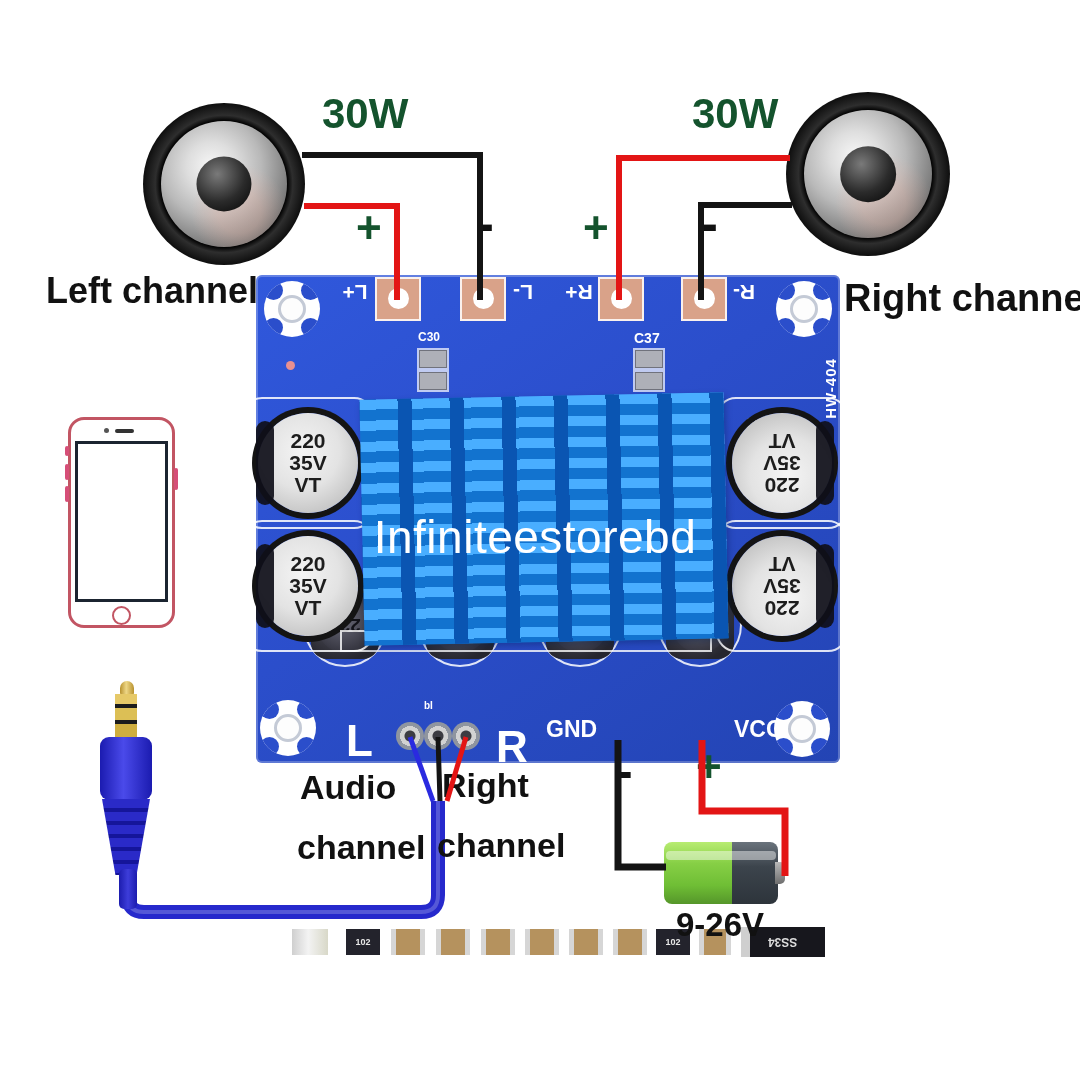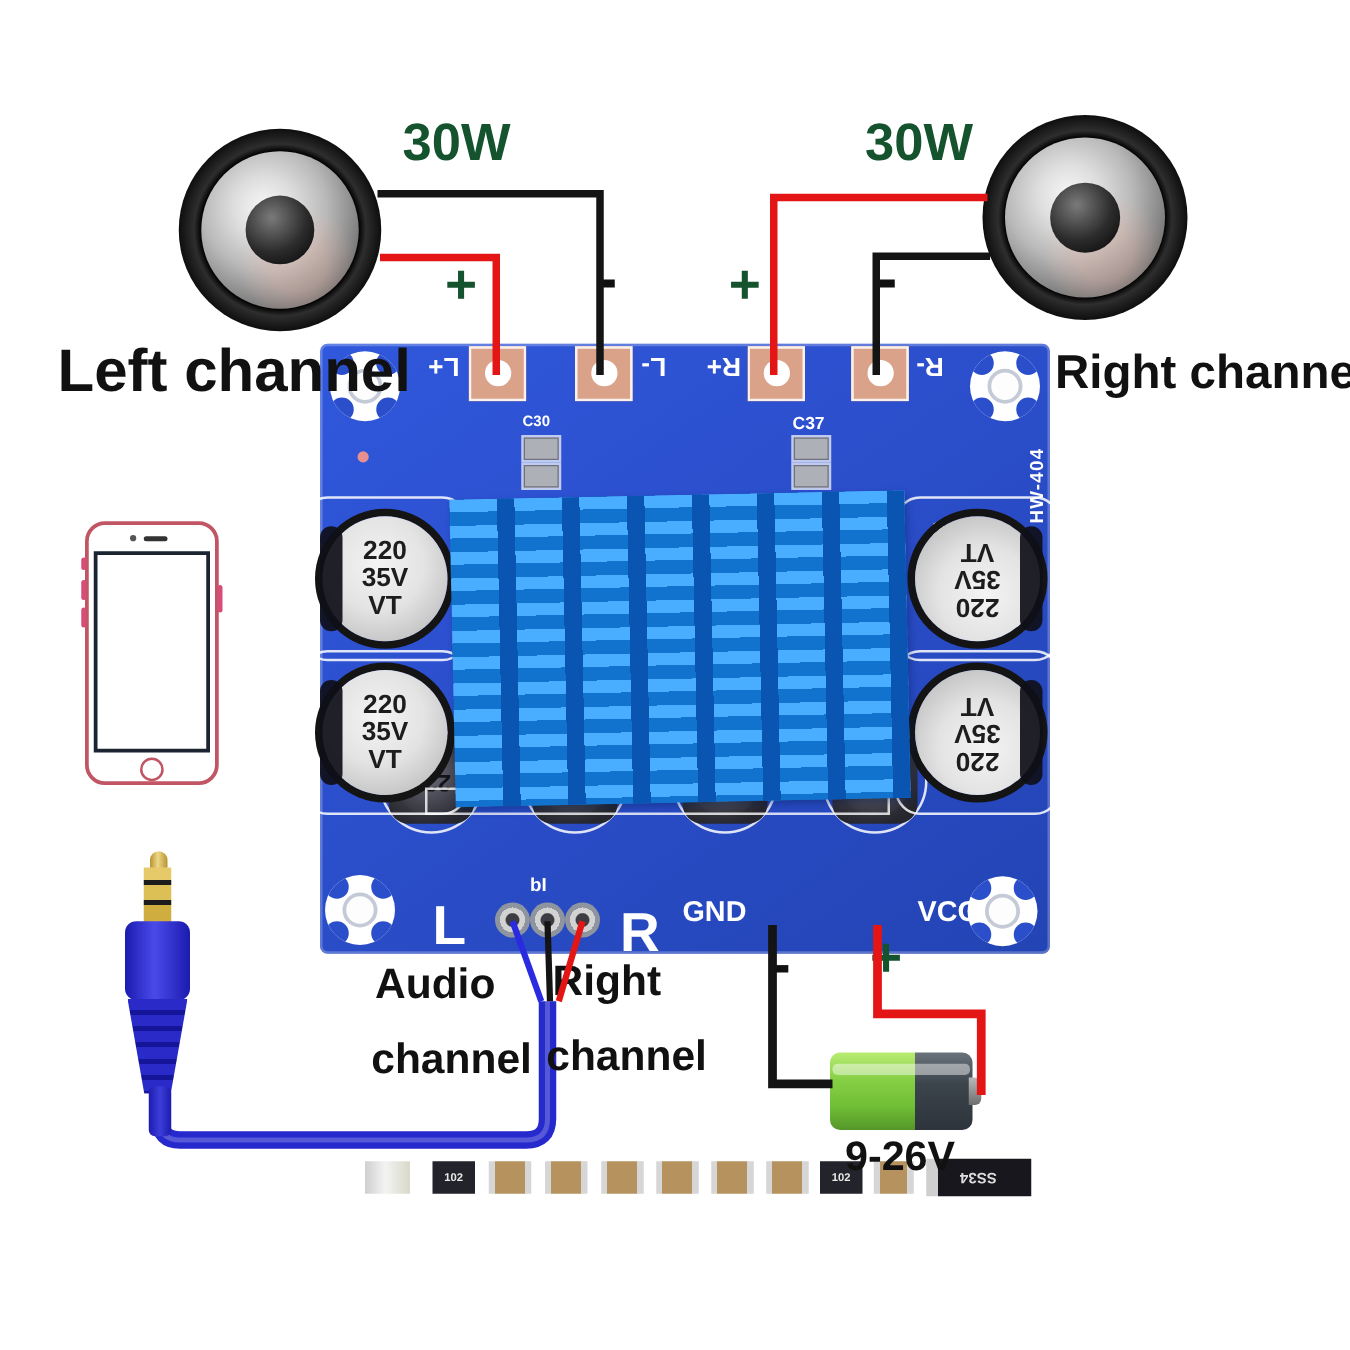--- a/index.html
+++ b/index.html
@@ -129,21 +129,21 @@
     <div class="dome"></div>
   </div>
   <div class="speaker" style="left:786px;top:92px;width:164px;height:164px;">
     <div class="cone"></div>
     <div class="dome"></div>
   </div>
 
   <div class="txt red t20" style="left:322px;top:90px;font-size:42px;">30W</div>
   <div class="txt red t20" style="left:692px;top:90px;font-size:42px;">30W</div>
 
-  <div class="txt t20" style="left:46px;top:270px;font-size:48px;">Left channel</div>
+  <div class="txt t20" style="left:46px;top:270px;font-size:36px;">Left channel</div>
   <div class="txt t20" style="left:844px;top:277px;font-size:38px;">Right channel</div>
 
   <div class="txt red t20" style="left:356px;top:203px;font-size:44px;">+</div>
   <div class="txt t20" style="left:476px;top:192px;font-size:54px;">-</div>
   <div class="txt red t20" style="left:583px;top:203px;font-size:44px;">+</div>
   <div class="txt t20" style="left:700px;top:192px;font-size:54px;">-</div>
 
   <div class="board">
 
     <div class="mhole" style="left:8px;top:6px;">
@@ -303,26 +303,27 @@
     <div class="rowlbl" style="left:221px;width:38px;">C23</div>
     <div class="rowlbl" style="left:265px;width:38px;">C25</div>
     <div class="rowlbl" style="left:309px;width:38px;">C24</div>
     <div class="rowlbl" style="left:353px;width:38px;">C27</div>
     <div class="rowlbl" style="left:396px;width:38px;">R1</div>
     <div class="rowlbl" style="left:439px;width:36px;">C2</div>
     <div class="rowlbl" style="left:500px;width:50px;top:686px;">D1</div>
   </div>
 
   <div class="heatsink"></div>
+  <div class="watermark">Infiniteestorebd</div>
 
   <div class="header3"></div>
   <div class="hh" style="left:396px;top:722px;z-index:6;"></div>
   <div class="hh" style="left:424px;top:722px;z-index:6;"></div>
   <div class="hh" style="left:452px;top:722px;z-index:6;"></div>
-  <div class="silk" style="left:424px;top:700px;font-size:15px;z-index:6;">bI</div>
+  <div class="silk" style="left:424px;top:700px;font-size:10px;z-index:6;">bI</div>
   <div class="silk" style="left:346px;top:716px;font-size:44px;z-index:6;">L</div>
   <div class="silk" style="left:496px;top:722px;font-size:44px;z-index:6;">R</div>
 
   <div class="pwr" style="left:592px;">
       <div class="m"></div>
     </div>
   <div class="pwr" style="left:676px;">
       <div class="m"></div>
     </div>
   <div class="silk" style="left:546px;top:716px;font-size:23px;z-index:6;">GND</div>

